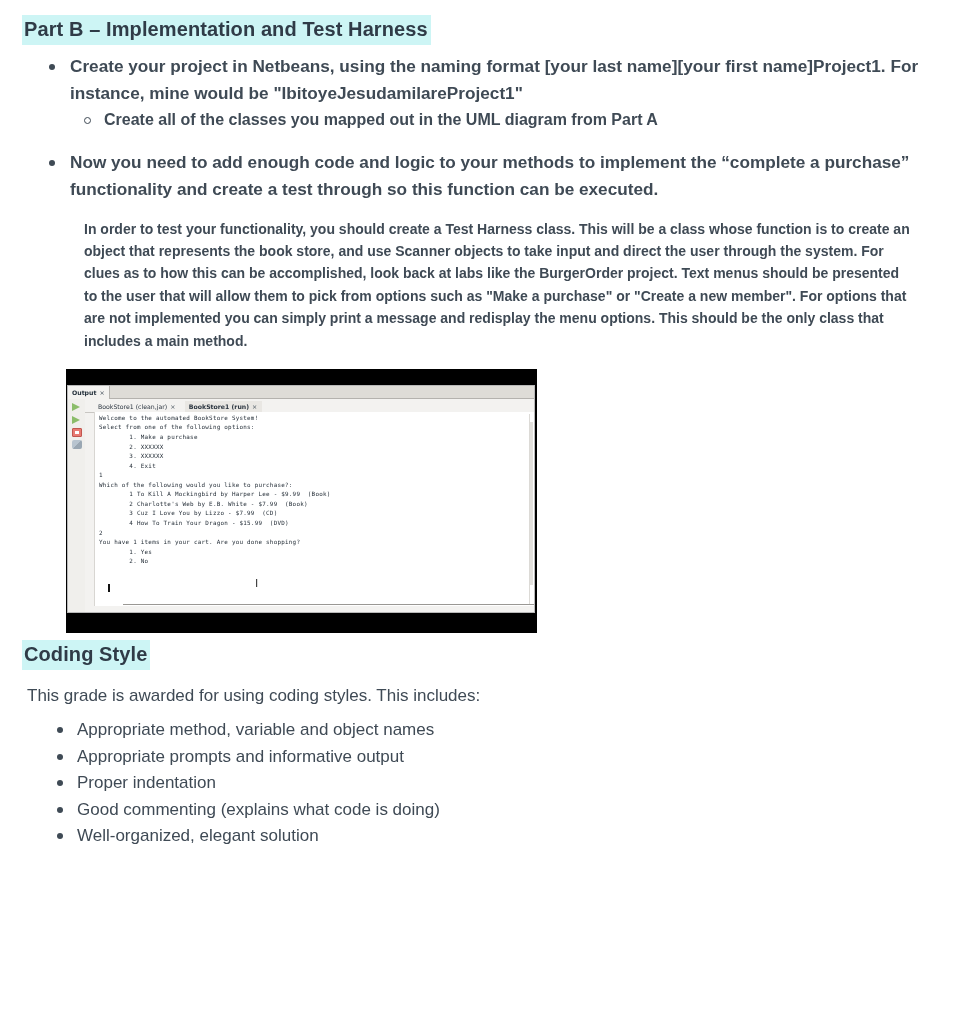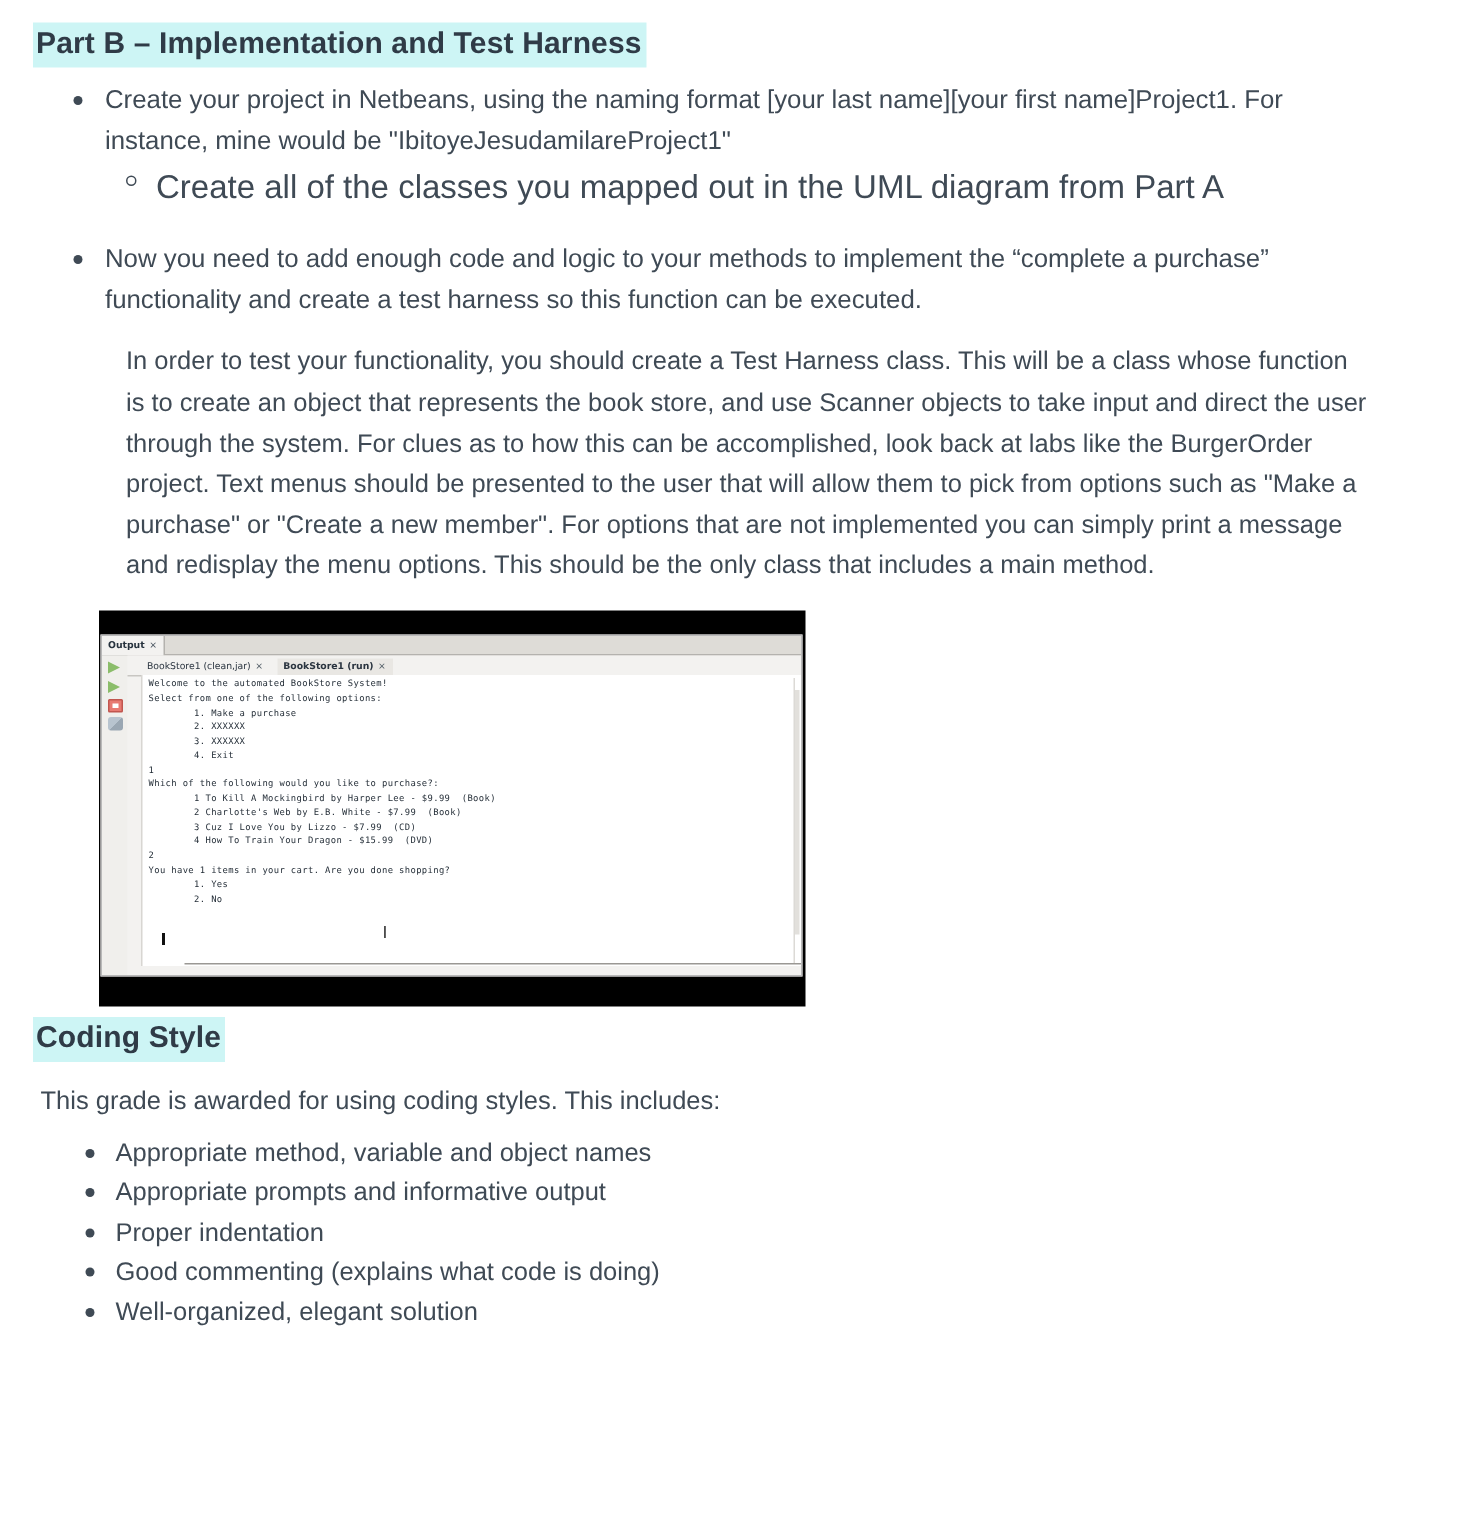--- a/index.html
+++ b/index.html
@@ -38,20 +38,21 @@
   }
   .heading-row { margin: 0 0 2px 0; }
   #heading-part-b { margin-top: 3px; }
   #heading-coding-style { margin-top: 7px; }
 
   
   ul.lvl1 {
     margin: 4px 0 0 0;
     padding-left: 48px;
     list-style: none;
+    font-weight: bold;
   }
   ul.lvl1 > li {
     position: relative;
     font-size: 17.2px;
     line-height: 1.58;
     margin-bottom: 2px;
     padding-right: 30px;
   }
   ul.lvl1 > li::before {
     content: "";
@@ -64,21 +65,21 @@
     background: #3f4a55;
   }
 
   ul.lvl2 {
     margin: 0 0 0 0;
     padding-left: 34px;
     list-style: none;
   }
   ul.lvl2 > li {
     position: relative;
-    font-size: 22px;
+    font-size: 16px;
     line-height: 1.62;
     margin-bottom: 0px;
     padding-right: 10px;
   }
   ul.lvl2 > li::before {
     content: "";
     position: absolute;
     left: -20px;
     top: 10px;
     width: 5px;
@@ -88,21 +89,21 @@
     background: transparent;
   }
 
   .note-para {
     font-size: 17px;
     line-height: 1.6;
     margin: 14px 0 0 17px;
     padding-right: 60px;
   }
   .body-para {
-    font-size: 17px;
+    font-size: 14px;
     line-height: 1.6;
     margin: 14px 0 0 14px;
     padding-right: 10px;
   }
   .lead-para {
     font-size: 17px;
     line-height: 1.6;
     margin: 8px 0 0 5px;
   }
 
@@ -322,21 +323,21 @@
 
       <ul class="lvl2">
         <li>
           <span>Create all of the classes you mapped out in the UML diagram from Part A</span>
         </li>
       </ul>
 
     </li>
 
     <li style="margin-top:16px;">
-      <span>Now you need to add enough code and logic to your methods to implement the “complete a purchase” functionality and create a test harness so this function can be executed.</span>
+      <span>Now you need to add enough code and logic to your methods to implement the “complete a purchase” functionality and create a test through so this function can be executed.</span>
       <p class="body-para">In order to test your functionality, you should create a Test Harness class. This will be a class whose function is to create an object that represents the book store, and use Scanner objects to take input and direct the user through the system. For clues as to how this can be accomplished, look back at labs like the BurgerOrder project. Text menus should be presented to the user that will allow them to pick from options such as "Make a purchase" or "Create a new member". For options that are not implemented you can simply print a message and redisplay the menu options. This should be the only class that includes a main method.</p>
     </li>
   </ul>
 
   <div class="screenshot-wrap">
 
     <div class="nb-window">
 
       <div class="nb-tabstrip">
         <div class="nb-tab-output">

